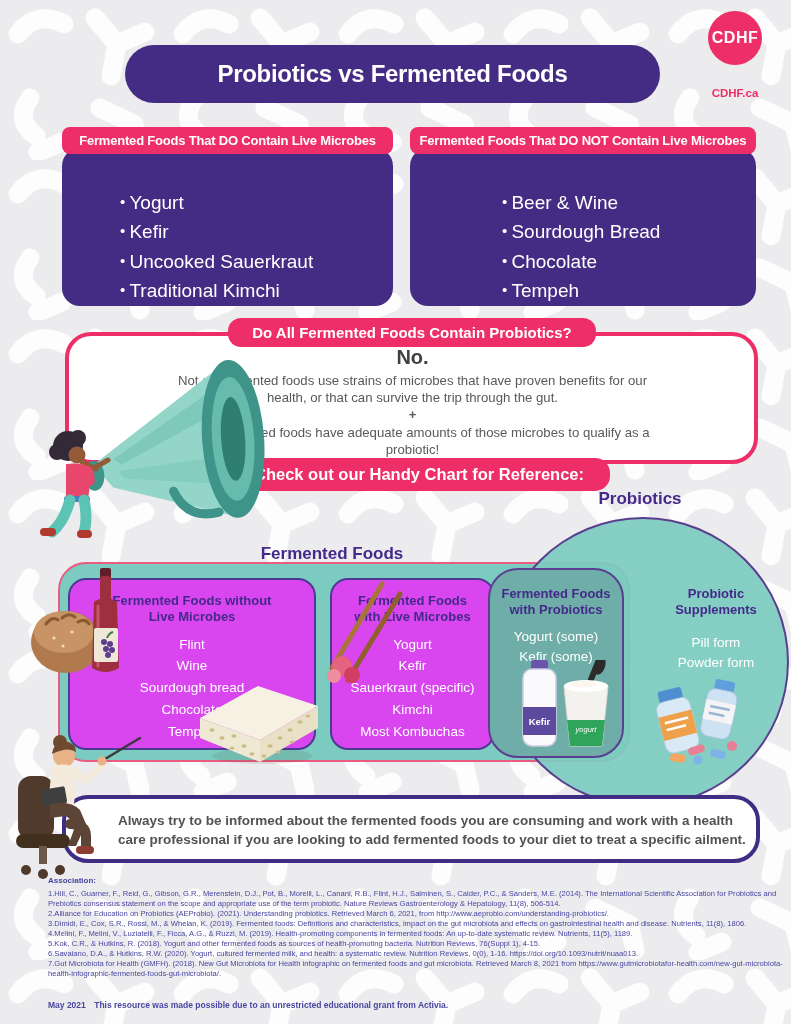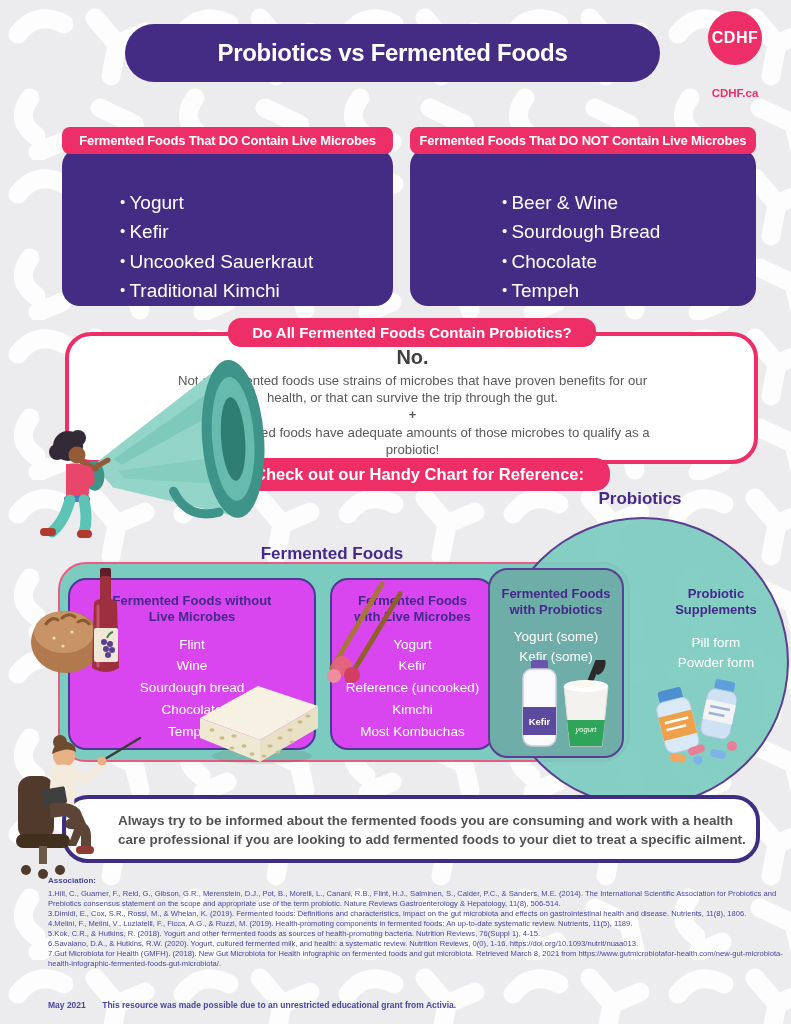--- a/index.html
+++ b/index.html
@@ -4,21 +4,21 @@
 <style>
   html,body{margin:0;padding:0;}
   #page{
     position:relative;width:791px;height:1024px;overflow:hidden;
     background:#ECECEF;
     font-family:"Liberation Sans","DejaVu Sans",sans-serif;
   }
   .abs{position:absolute;}
   
   .title-banner{
-    left:125px;top:24px;width:535px;height:58px;border-radius:30px;
+    left:125px;top:45px;width:535px;height:58px;border-radius:30px;
     background:#442B83;display:flex;align-items:center;justify-content:center;z-index:2;
   }
   .title-banner h1{margin:0;color:#fff;font-size:24px;font-weight:bold;letter-spacing:-.3px;}
   .logo-wrap{left:700px;top:11px;width:70px;text-align:center;z-index:2;}
   .logo-mark{
     width:54px;height:54px;border-radius:50%;background:#ED2E67;margin:0 auto;
     display:flex;align-items:center;justify-content:center;
     color:#fff;font-weight:bold;font-size:16px;line-height:.85;letter-spacing:.5px;
   }
   .logo-site{color:#ED2E67;font-weight:bold;font-size:11.5px;margin-top:22px;}
@@ -76,40 +76,40 @@
   }
   #rose-without{left:68px;top:578px;width:248px;height:172px;padding-top:13px;}
   #rose-with{left:330px;top:578px;width:165px;height:172px;padding-top:13px;}
   .rose-box .hd,.panel .hd,.supp .hd{
     color:#44298B;font-weight:bold;font-size:13px;line-height:1.25;margin:0 auto 8px auto;
   }
   #rose-without .hd{width:160px;}
   #rose-with .hd{width:130px;}
   .rose-box .it{font-size:13.5px;line-height:1.62;}
   .panel{
-    left:488px;top:568px;width:136px;height:190px;border-radius:20px;background:#6FAEA8;
+    left:488px;top:568px;width:136px;height:190px;border-radius:30px;background:#6FAEA8;
     border:2px solid #5B3E8F;box-sizing:border-box;z-index:3;text-align:center;color:#fff;
     padding-top:16px;
   }
   .panel .hd{width:120px;}
   .panel .it{font-size:13.5px;line-height:1.5;}
   .supp{left:642px;top:586px;width:148px;text-align:center;color:#fff;z-index:3;}
   .supp .hd{width:110px;margin-bottom:14px;}
   .supp .it{font-size:13.5px;line-height:1.55;}
   
   .advice-box{
     left:62px;top:795px;width:698px;height:68px;background:#fff;border:4px solid #3F2D84;
     border-radius:26px;box-sizing:border-box;z-index:2;
     padding:12px 10px 0 52px;color:#525254;font-weight:bold;font-size:13.5px;line-height:1.42;
   }
   
   .refs{left:48px;top:876px;width:740px;color:#4945A0;font-size:7.6px;line-height:1.32;z-index:2;}
   .refs .rh{font-weight:bold;font-size:8px;margin-bottom:2px;}
   .footer{left:48px;top:1000px;width:720px;color:#4945A0;font-weight:bold;font-size:8.5px;z-index:2;}
-  .footer .date{margin-right:14px;}
+  .footer .date{margin-right:6px;}
   svg{display:block;}
   .illus{z-index:4;}
 </style>
 </head>
 <body>
 
 <div id="page">
 
   <svg class="abs" width="791" height="1024" style="left:0;top:0;z-index:0;">
     <defs>
@@ -209,21 +209,21 @@
     <div class="it">Wine</div>
     <div class="it">Sourdough bread</div>
     <div class="it">Chocolate</div>
     <div class="it">Tempeh</div>
   </div>
 
   <div class="abs rose-box" id="rose-with">
     <div class="hd">Fermented Foods with Live Microbes</div>
     <div class="it">Yogurt</div>
     <div class="it">Kefir</div>
-    <div class="it">Reference (uncooked)</div>
+    <div class="it">Sauerkraut (specific)</div>
     <div class="it">Kimchi</div>
     <div class="it">Most Kombuchas</div>
   </div>
 
   <div class="abs panel">
     <div class="hd">Fermented Foods with Probiotics</div>
     <div class="it">Yogurt (some)</div>
     <div class="it">Kefir (some)</div>
   </div>
 
@@ -339,20 +339,21 @@
     <rect x="62" y="118" width="18" height="8" rx="4" fill="#8E3B31"></rect>
   </svg>
 
   <div class="abs advice-box">
     <span>Always try to be informed about the fermented foods you are consuming and work with a health care professional if you are looking to add fermented foods to your diet to treat a specific ailment.</span>
   </div>
 
   <div class="abs refs">
     <div class="rh">Association:</div>
     <div>1.Hill, C., Guarner, F., Reid, G., Gibson, G.R., Merenstein, D.J., Pot, B., Morelli, L., Canani, R.B., Flint, H.J., Salminen, S., Calder, P.C., &amp; Sanders, M.E. (2014). The International Scientific Association for Probiotics and Prebiotics consensus statement on the scope and appropriate use of the term probiotic. Nature Reviews Gastroenterology &amp; Hepatology, 11(8), 506-514.</div>
+    <div>2.Alliance for Education on Probiotics (AEProbio). (2021). Understanding probiotics. Retrieved March 6, 2021, from http://www.aeprobio.com/understanding-probiotics/.</div>
     <div>3.Dimidi, E., Cox, S.R., Rossi, M., &amp; Whelan, K. (2019). Fermented foods: Definitions and characteristics, impact on the gut microbiota and effects on gastrointestinal health and disease. Nutrients, 11(8), 1806.</div>
     <div>4.Melini, F., Melini, V., Luziatelli, F., Ficca, A.G., &amp; Ruzzi, M. (2019). Health-promoting components in fermented foods: An up-to-date systematic review. Nutrients, 11(5), 1189.</div>
     <div>5.Kok, C.R., &amp; Hutkins, R. (2018). Yogurt and other fermented foods as sources of health-promoting bacteria. Nutrition Reviews, 76(Suppl 1), 4-15.</div>
     <div>6.Savaiano, D.A., &amp; Hutkins, R.W. (2020). Yogurt, cultured fermented milk, and health: a systematic review. Nutrition Reviews, 0(0), 1-16. https://doi.org/10.1093/nutrit/nuaa013.</div>
     <div>7.Gut Microbiota for Health (GMFH). (2018). New Gut Microbiota for Health infographic on fermented foods and gut microbiota. Retrieved March 8, 2021 from https://www.gutmicrobiotafor-health.com/new-gut-microbiota-health-infographic-fermented-foods-gut-microbiota/.</div>
   </div>
 
   <div class="abs footer">
     <span class="date">May 2021</span>
     <span>This resource was made possible due to an unrestricted educational grant from Activia.</span>

